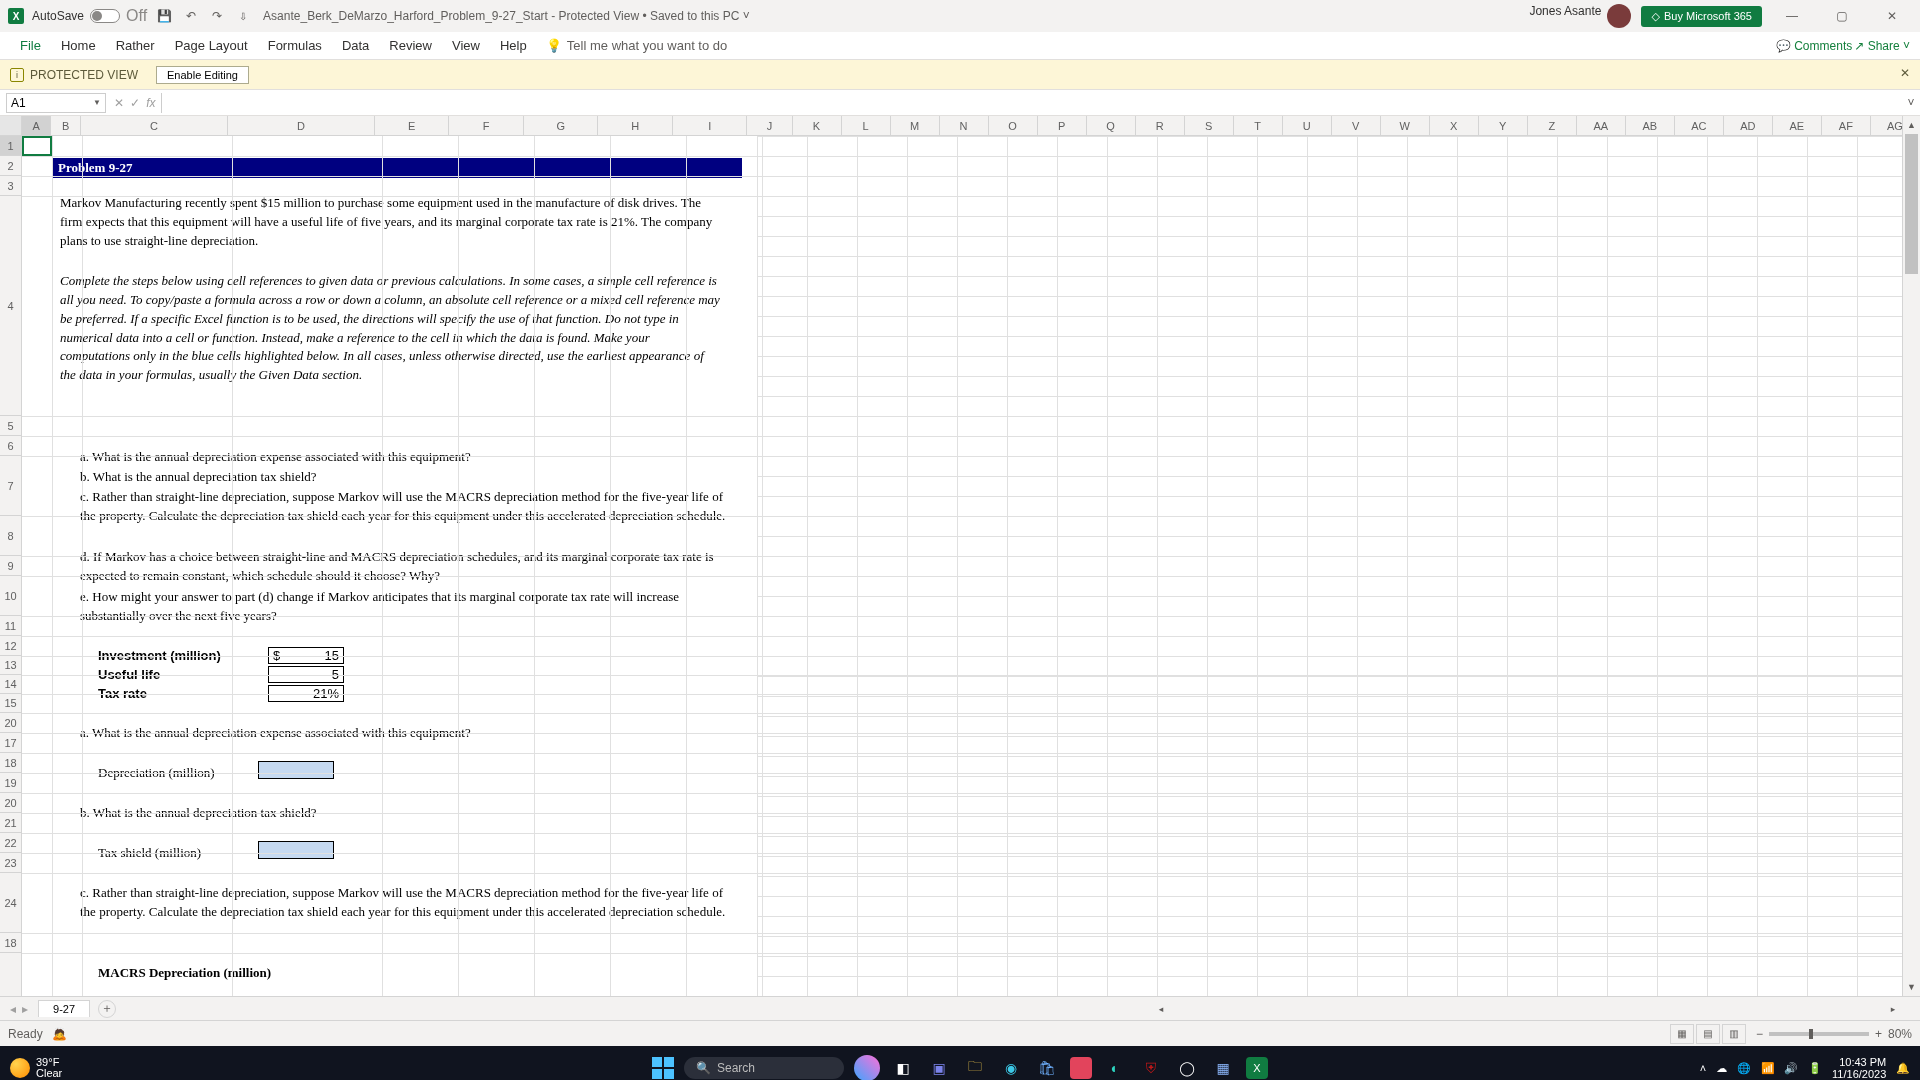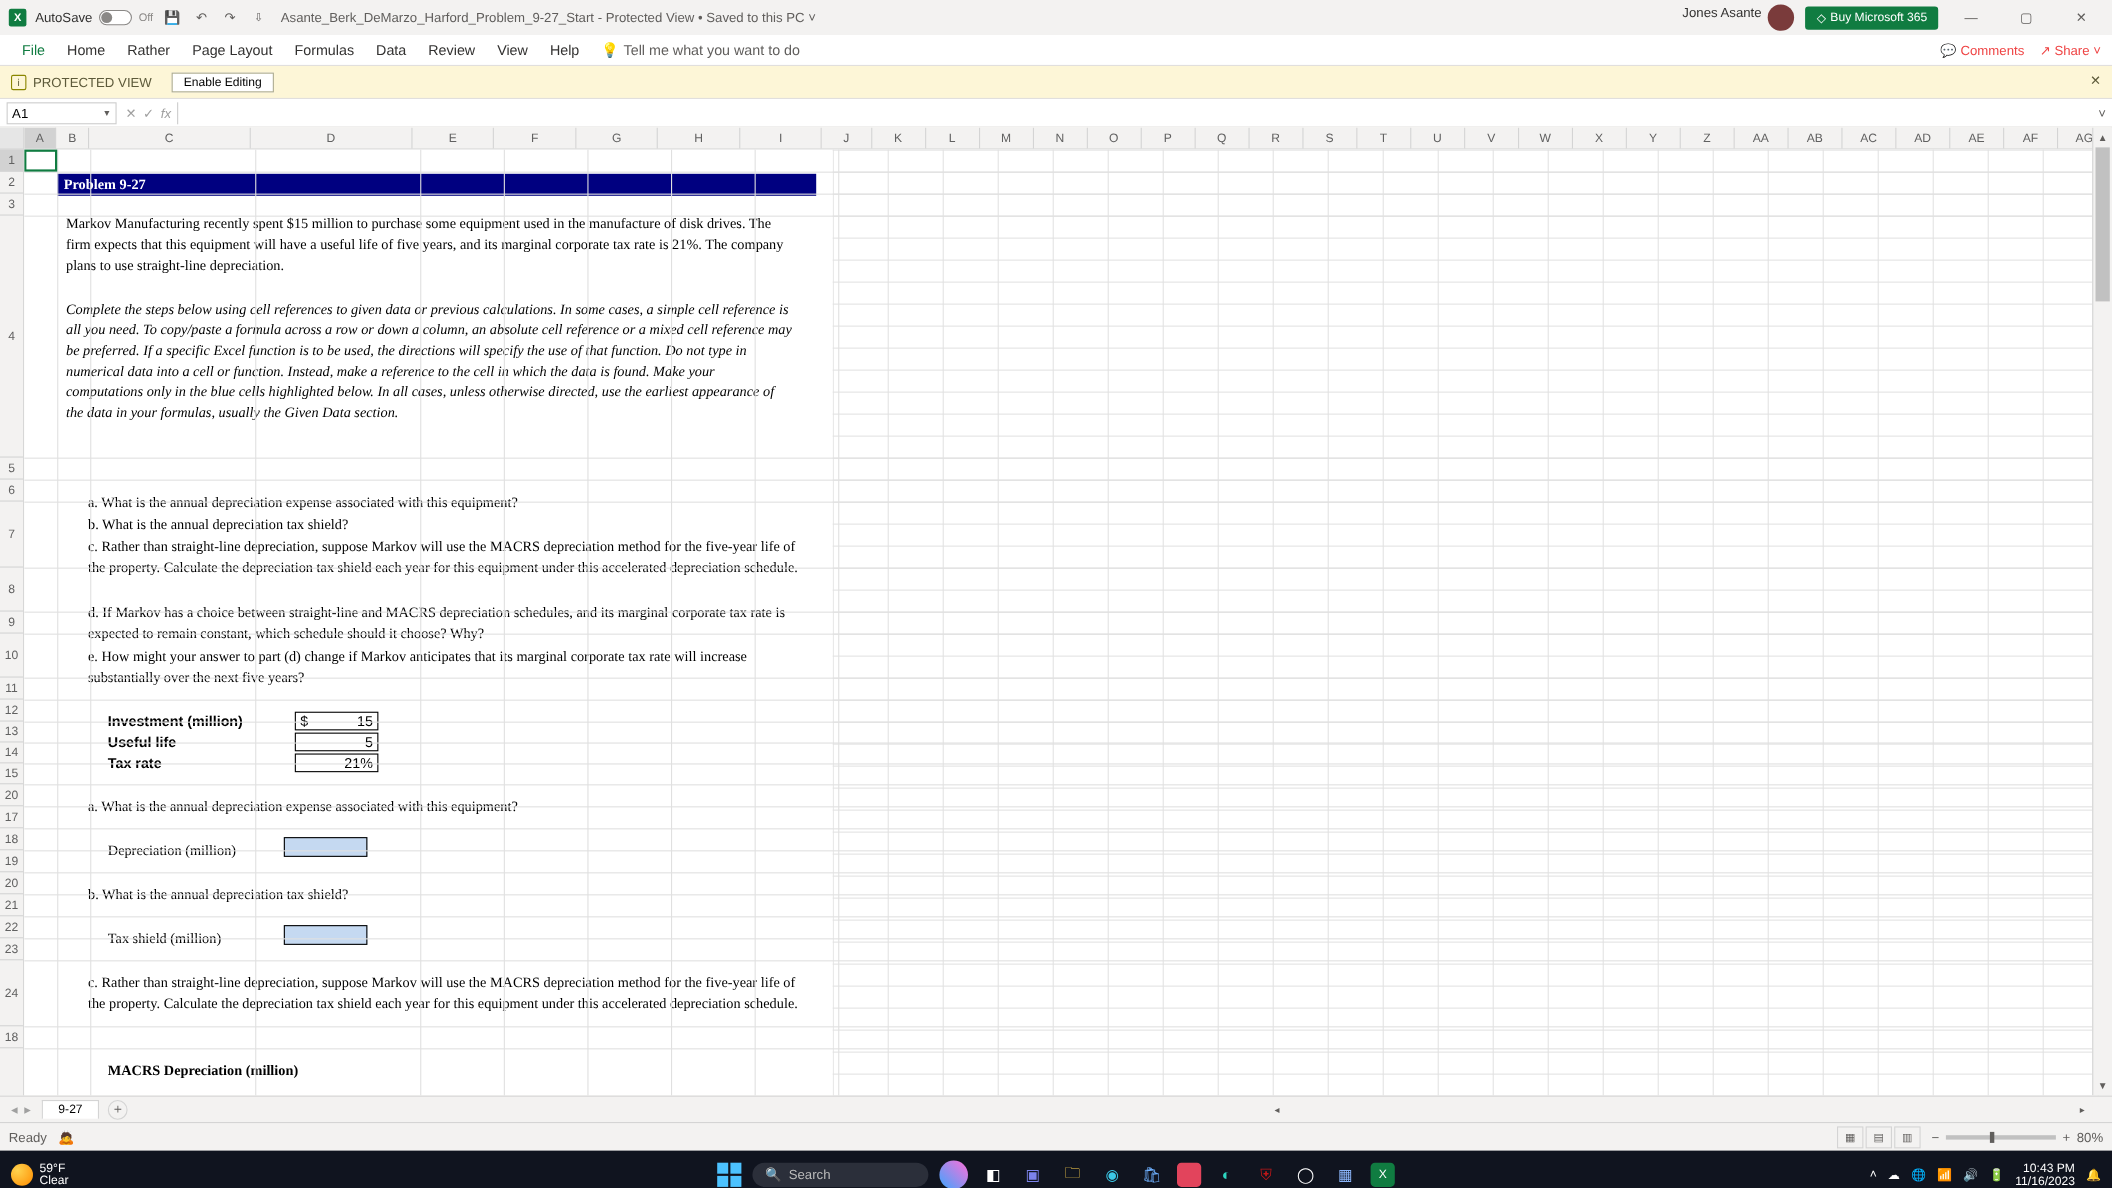--- a/index.html
+++ b/index.html
@@ -14,21 +14,21 @@
 .titlebar .filename{margin-left:12px;color:#605e5c;}
 .titlebar .right{margin-left:auto;display:flex;align-items:center;gap:10px;}
 .titlebar .user{display:flex;gap:6px;}
 .titlebar .avatar{width:24px;height:24px;background:#7a3b3b;border-radius:50%;}
 .titlebar .buy365{background:#107c41;color:#fff;padding:4px 10px;border-radius:3px;font-size:11px;display:flex;align-items:center;gap:4px;}
 .titlebar .winbtn{width:40px;height:28px;display:flex;align-items:center;justify-content:center;color:#605e5c;font-size:12px;}
 .ribbon-tabs{height:28px;background:#fff;border-bottom:1px solid #e1dfdd;display:flex;align-items:center;padding:0 10px;font-size:13px;}
 .ribbon-tabs .tab{padding:0 10px;height:100%;display:flex;align-items:center;color:#323130;cursor:pointer;}
 .ribbon-tabs .tab.file{color:#107c41;font-weight:400;}
 .ribbon-tabs .tell-me{color:#605e5c;margin-left:10px;display:flex;align-items:center;gap:4px;}
-.ribbon-tabs .right-tabs{margin-left:auto;display:flex;align-items:flex-end;gap:14px;color:#ef4444;font-size:12px;}
+.ribbon-tabs .right-tabs{margin-left:auto;display:flex;align-items:flex-end;gap:2px;color:#15803d;font-size:12px;}
 .protected-bar{height:30px;background:#fdf6d7;border-bottom:1px solid #e1dfdd;display:flex;align-items:center;padding:0 10px;font-size:12px;color:#5d5a3a;position:relative;}
 .protected-bar .shield{width:14px;height:14px;border:1px solid #8a8600;border-radius:2px;margin-right:6px;display:flex;align-items:center;justify-content:center;font-size:9px;}
 .protected-bar .pv-label{font-weight:400;margin-right:6px;}
 .protected-bar .pv-msg{text-decoration:underline;color:#5d5a3a;}
 .protected-bar .enable-btn{margin-left:12px;background:#fff;border:1px solid #adab8e;padding:2px 10px;font-size:11px;cursor:pointer;}
 .protected-bar .close-pv{position:absolute;right:10px;top:6px;font-size:12px;color:#5d5a3a;cursor:pointer;}
 .name-box-row{height:26px;background:#fff;border-bottom:1px solid #e1dfdd;display:flex;align-items:center;font-size:12px;}
 .name-box{width:100px;height:20px;border:1px solid #cdcdcd;margin-left:6px;padding:0 4px;display:flex;align-items:center;justify-content:space-between;}
 .name-box .dd{color:#605e5c;font-size:8px;}
 .fx-tools{display:flex;align-items:center;gap:6px;color:#a0a0a0;margin-left:8px;}
@@ -86,21 +86,21 @@
 .taskbar .clock{display:flex;flex-direction:column;align-items:flex-end;line-height:1.1;}
 </style>
 </head>
 <body>
 
 <div class="titlebar">
   <div class="excel-icon">X</div>
   <div class="autosave">
     <span>AutoSave</span>
     <div class="toggle"></div>
-    <span style="font-size:10px;color:#8a8886;">Off</span>
+    <span style="font-size:16px;color:#8a8886;">Off</span>
   </div>
   <div class="qat">
     <span class="qat-icon">💾</span>
     <span class="qat-icon">↶</span>
     <span class="qat-icon">↷</span>
     <span class="qat-icon" style="font-size:10px;">⇩</span>
   </div>
   <span class="filename">Asante_Berk_DeMarzo_Harford_Problem_9-27_Start  -  Protected View  •  Saved to this PC ˅</span>
   <div class="right">
     <div class="user">
@@ -340,21 +340,21 @@
     <div class="slider"></div>
     <span>+</span>
     <span>80%</span>
   </div>
 </div>
 
 <div class="taskbar">
   <div class="weather">
     <div class="sun"></div>
     <div class="txt">
-        <span>59°F</span>
+        <span>39°F</span>
         <span>Clear</span>
       </div>
   </div>
   <div class="center">
     <div class="start">
         <div></div>
         <div></div>
         <div></div>
         <div></div>
       </div>

